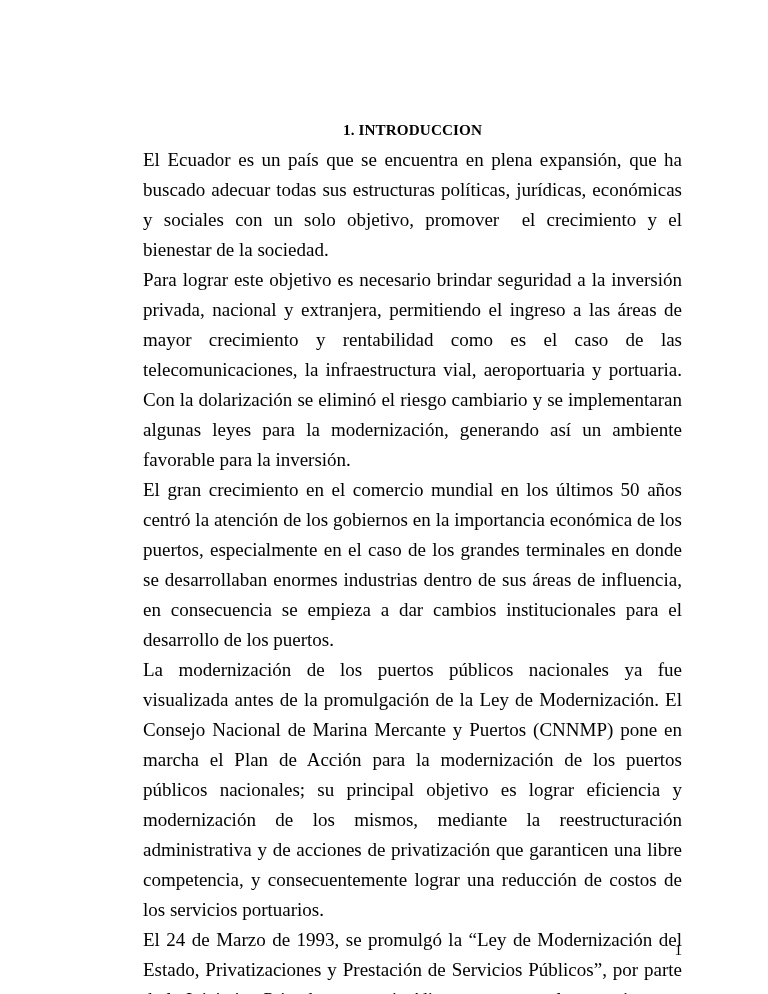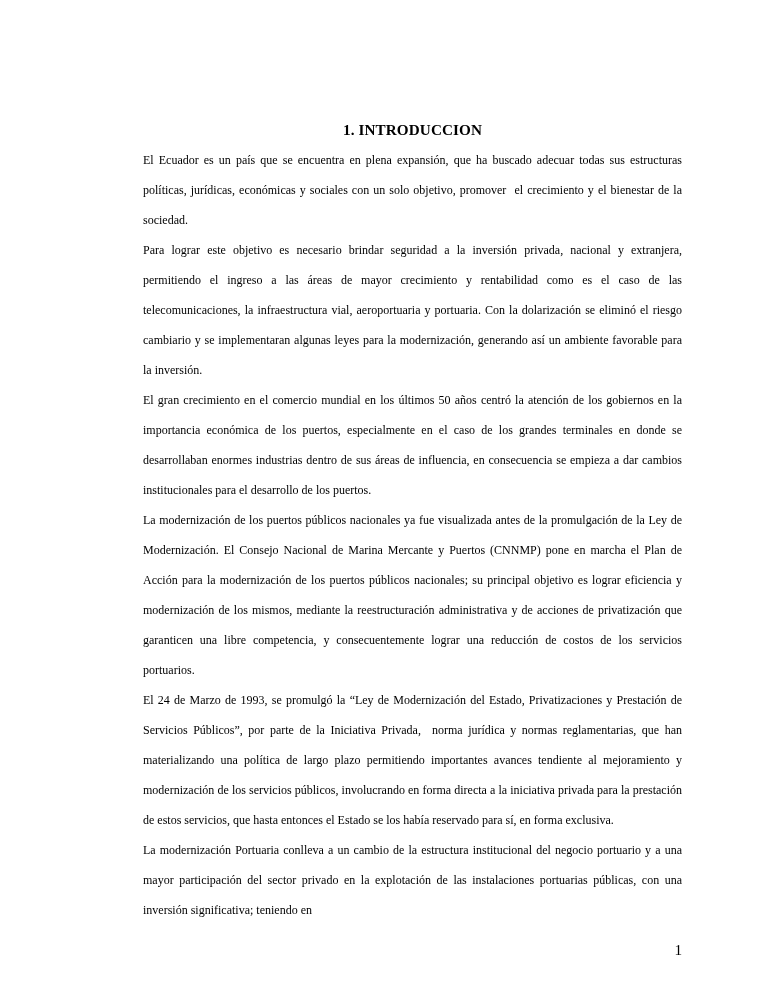--- a/index.html
+++ b/index.html
@@ -33,21 +33,21 @@
     text-align: center;
     font-weight: bold;
     font-size: 15.2px;
     line-height: 30px;
     margin: 0 0 0 0;
     letter-spacing: 0.1px;
   }
   .para {
     text-align: justify;
     text-justify: inter-word;
-    font-size: 12px;
+    font-size: 19px;
     line-height: 30px;
     margin: 0;
     white-space: pre-wrap;
     hyphens: none;
   }
   .page-number {
     position: absolute;
     left: 0;
     top: 928px;
     width: 682px;

